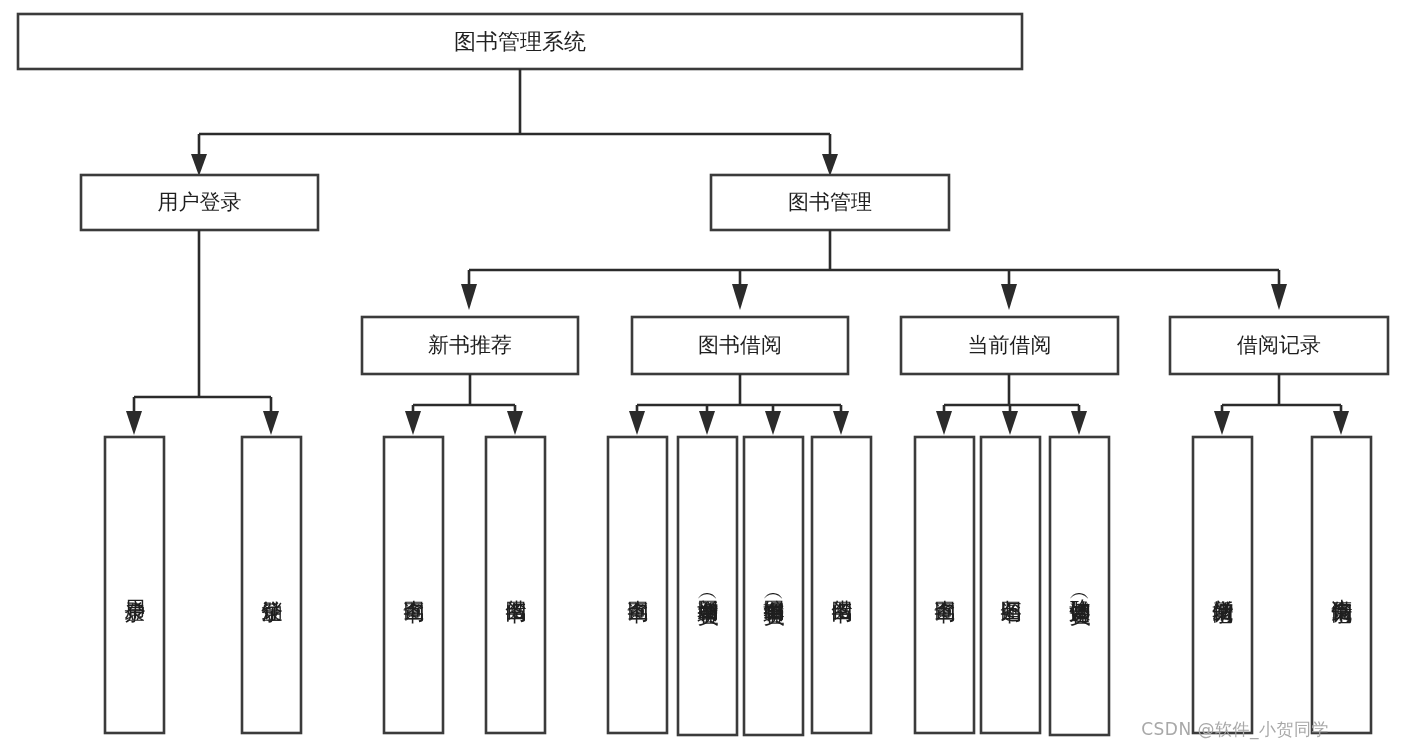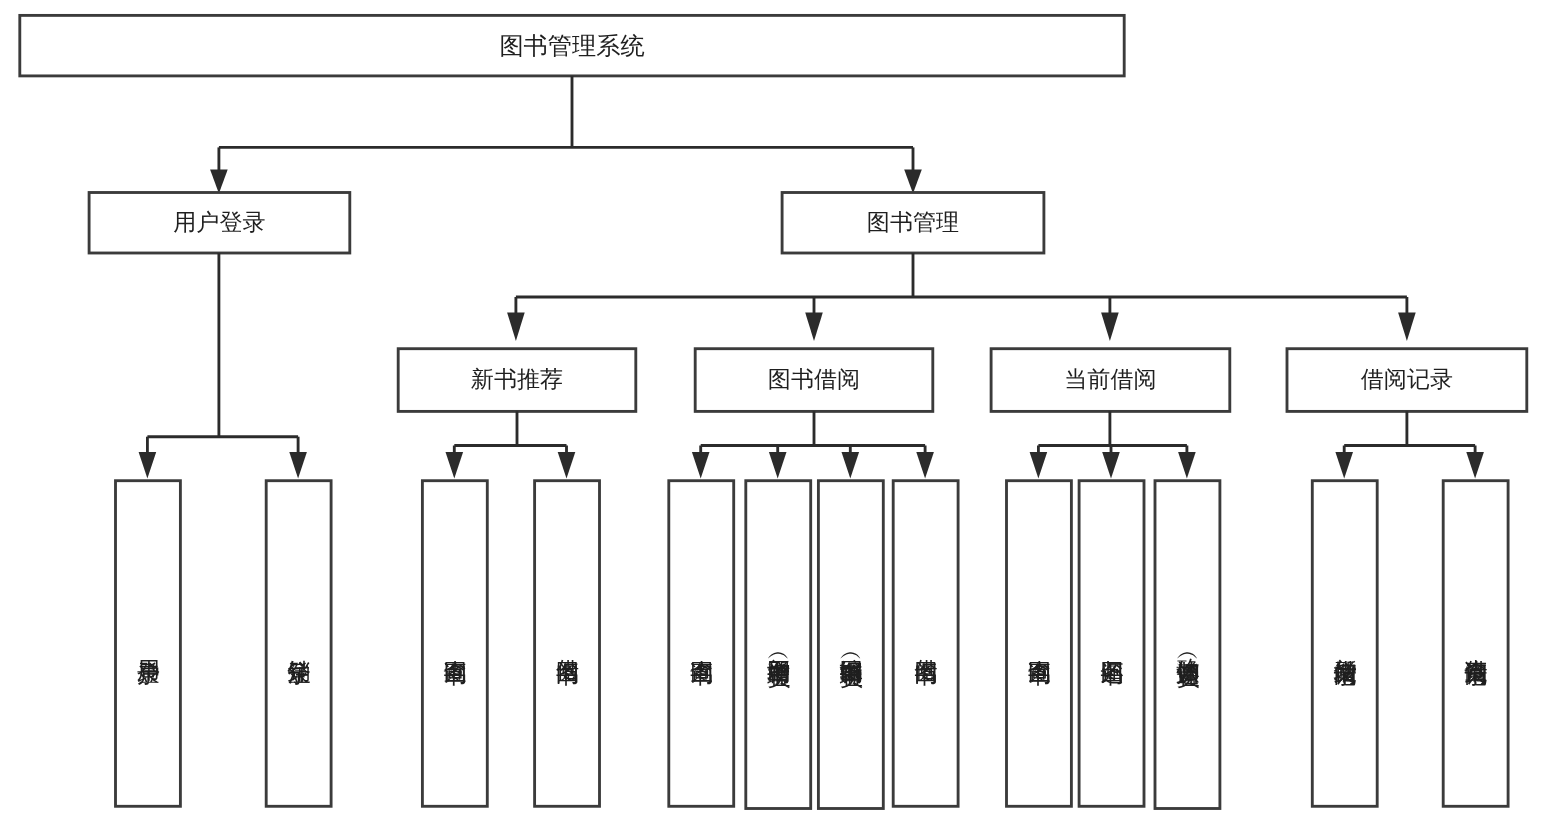--- a/index.html
+++ b/index.html
@@ -233,14 +233,15 @@
   <div class="leaf-label" style="left:744px; top:437px; width:59px; height:298px; justify-content:center; display:flex; align-items:center;">编辑图书（管理员）</div>
   <div class="leaf-label" style="left:812px; top:437px; width:59px; height:296px; justify-content:center; display:flex; align-items:center;">借阅图书</div>
 
   <div class="leaf-label" style="left:915px; top:437px; width:59px; height:296px; justify-content:center; display:flex; align-items:center;">查询图书</div>
   <div class="leaf-label" style="left:981px; top:437px; width:59px; height:296px; justify-content:center; display:flex; align-items:center;">归还图书</div>
   <div class="leaf-label" style="left:1050px; top:437px; width:59px; height:298px; justify-content:center; display:flex; align-items:center;">确认归还（管理员）</div>
 
   <div class="leaf-label" style="left:1193px; top:437px; width:59px; height:296px; justify-content:center; display:flex; align-items:center;">新增借阅记录</div>
   <div class="leaf-label" style="left:1312px; top:437px; width:59px; height:296px; justify-content:center; display:flex; align-items:center;">查询借阅记录</div>
 
+  <div class="watermark">CSDN @软件_小贺同学</div>
 
 </div>
 
 </body></html>

